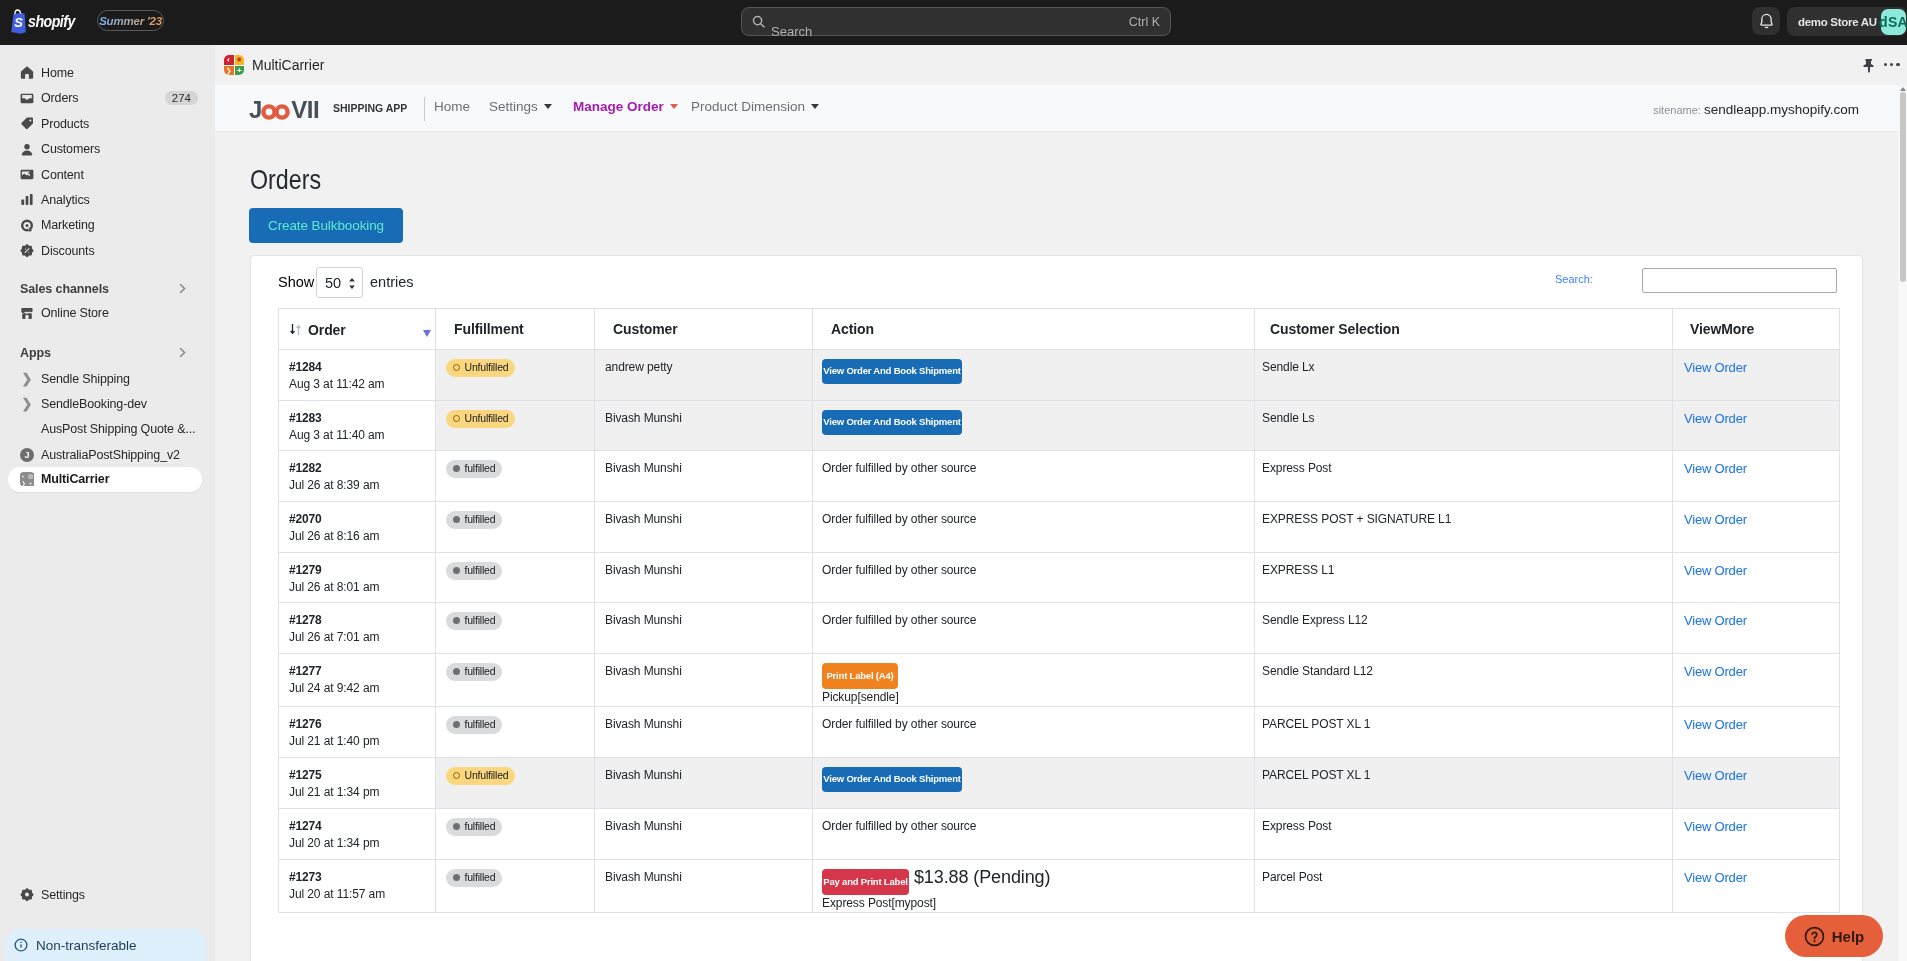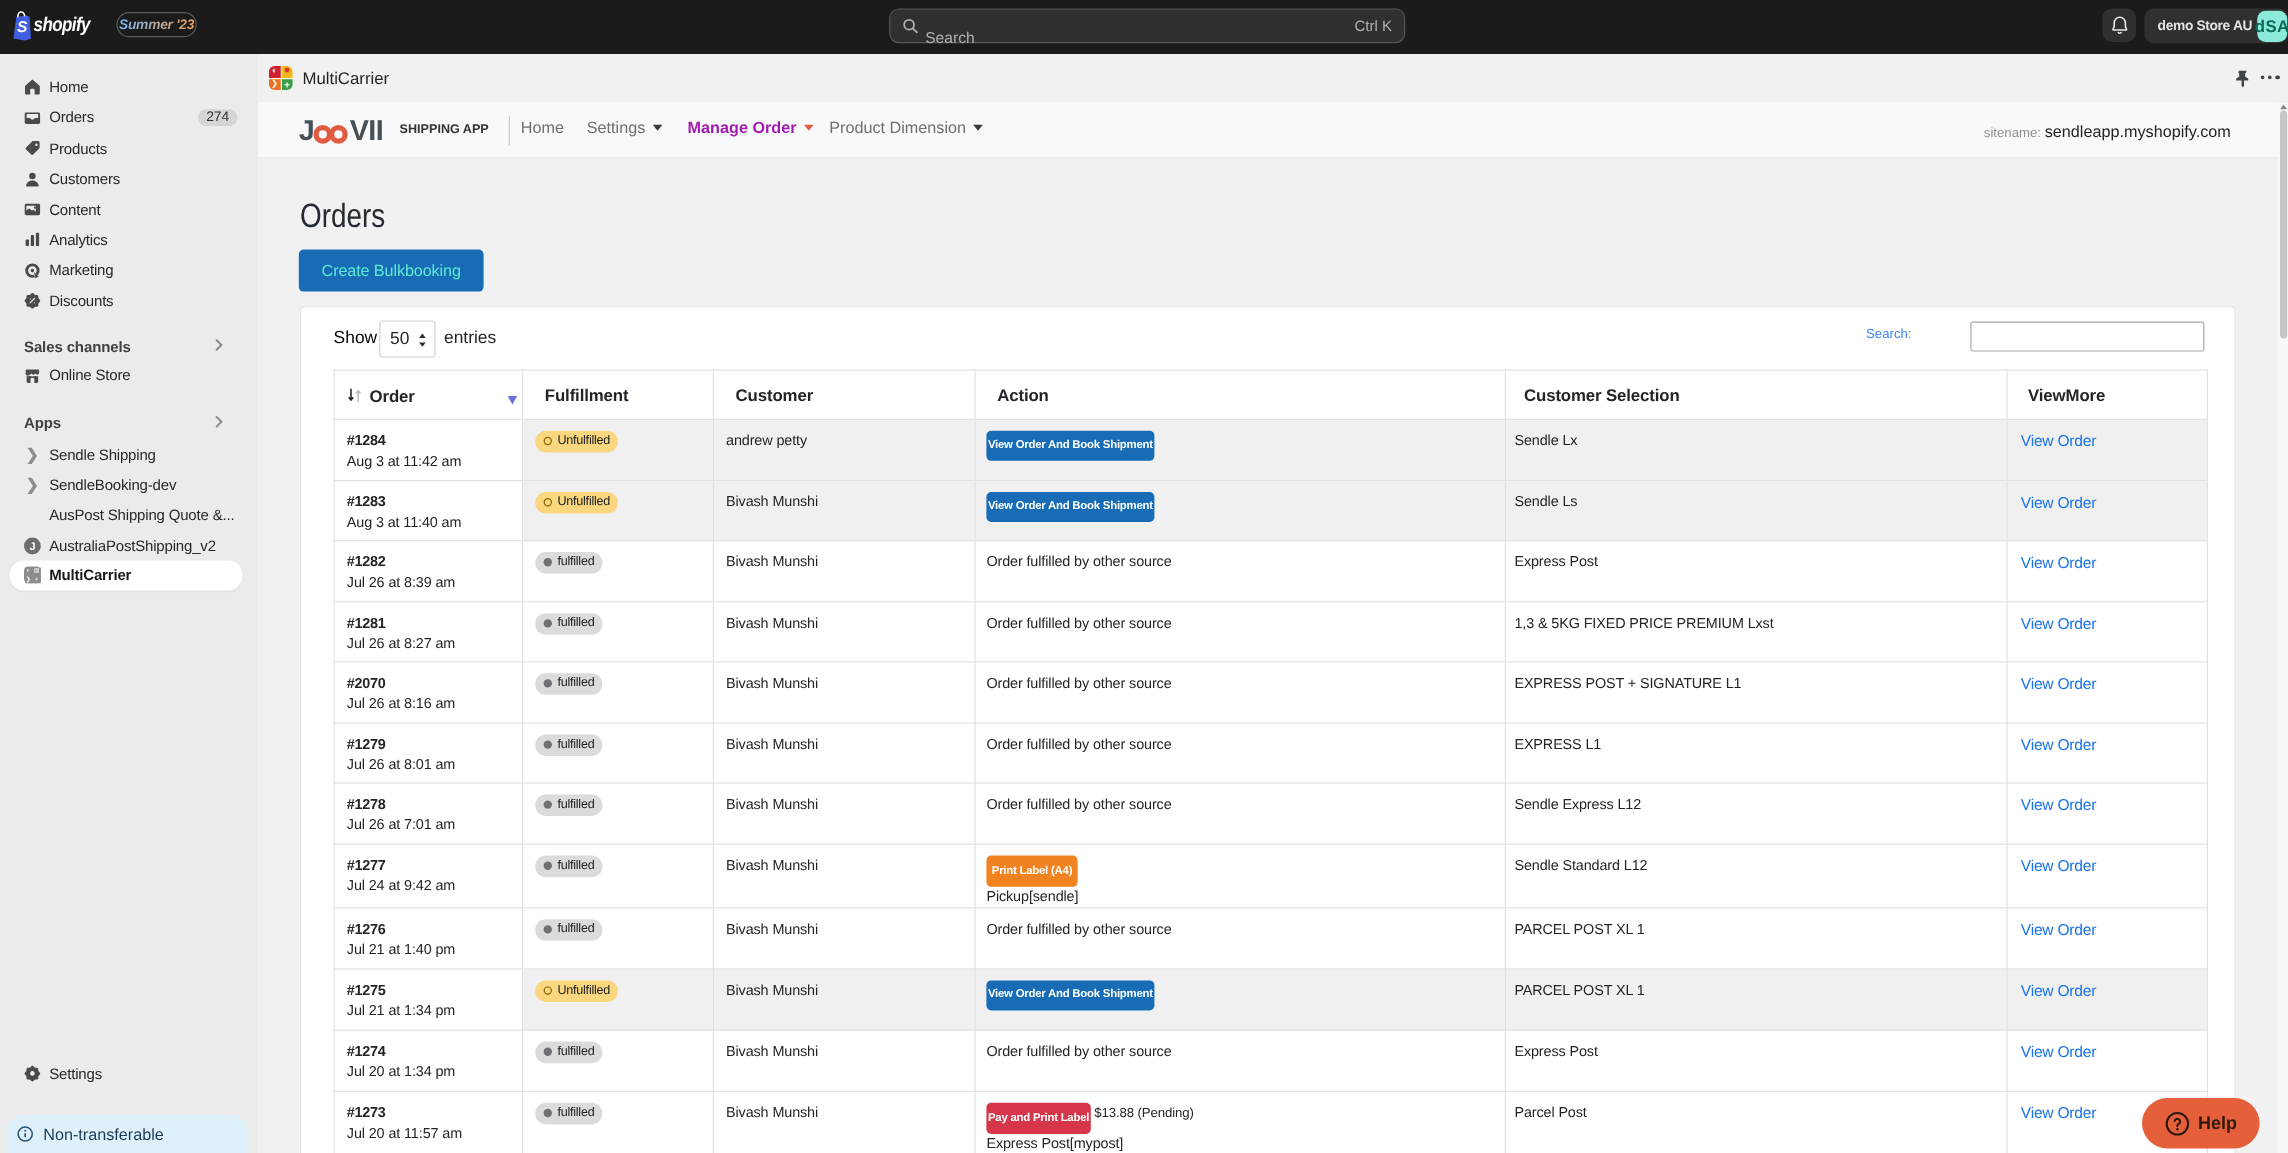--- a/index.html
+++ b/index.html
@@ -354,28 +354,20 @@
 <td style="padding-left:11px"><span class="vo">View Order</span></td>
 </tr>
 <tr style="height:51px">
 <td><span class="onum">#1282</span><br>Jul 26 at 8:39 am</td>
 <td><span class="badge g"><span class="dot"></span>fulfilled</span></td>
 <td>Bivash Munshi</td>
 <td style="padding-left:9px">Order fulfilled by other source</td>
 <td class="cs">Express Post</td>
 <td style="padding-left:11px"><span class="vo">View Order</span></td>
 </tr>
-<tr style="height:50px">
-<td><span class="onum">#1281</span><br>Jul 26 at 8:27 am</td>
-<td><span class="badge g"><span class="dot"></span>fulfilled</span></td>
-<td>Bivash Munshi</td>
-<td style="padding-left:9px">Order fulfilled by other source</td>
-<td class="cs">1,3 &amp; 5KG FIXED PRICE PREMIUM Lxst</td>
-<td style="padding-left:11px"><span class="vo">View Order</span></td>
-</tr>
 <tr style="height:51px">
 <td><span class="onum">#2070</span><br>Jul 26 at 8:16 am</td>
 <td><span class="badge g"><span class="dot"></span>fulfilled</span></td>
 <td>Bivash Munshi</td>
 <td style="padding-left:9px">Order fulfilled by other source</td>
 <td class="cs">EXPRESS POST + SIGNATURE L1</td>
 <td style="padding-left:11px"><span class="vo">View Order</span></td>
 </tr>
 <tr style="height:50px">
 <td><span class="onum">#1279</span><br>Jul 26 at 8:01 am</td>
@@ -422,21 +414,21 @@
 <td><span class="badge g"><span class="dot"></span>fulfilled</span></td>
 <td>Bivash Munshi</td>
 <td style="padding-left:9px">Order fulfilled by other source</td>
 <td class="cs">Express Post</td>
 <td style="padding-left:11px"><span class="vo">View Order</span></td>
 </tr>
 <tr style="height:53px">
 <td><span class="onum">#1273</span><br>Jul 20 at 11:57 am</td>
 <td><span class="badge g"><span class="dot"></span>fulfilled</span></td>
 <td>Bivash Munshi</td>
-<td style="padding-left:9px"><span class="abtn redb">Pay and Print Label</span><span style="font-size:11px"> $13.88 (Pending)</span><br>Express Post[mypost]</td>
+<td style="padding-left:9px"><span class="abtn redb">Pay and Print Label</span><span style="font-size:18px"> $13.88 (Pending)</span><br>Express Post[mypost]</td>
 <td class="cs">Parcel Post</td>
 <td style="padding-left:11px"><span class="vo">View Order</span></td>
 </tr>
 </tbody>
     </table>
   </div>
   <div id="help">
       <svg width="21" height="21" viewBox="0 0 22 22">
         <circle cx="11" cy="11" r="9.4" fill="none" stroke="#30190d" stroke-width="1.8"></circle>
         <path d="M8.6 8.6a2.4 2.4 0 1 1 3.4 2.6c-.7.3-1 .8-1 1.5v.4" fill="none" stroke="#30190d" stroke-width="1.8" stroke-linecap="round"></path>

